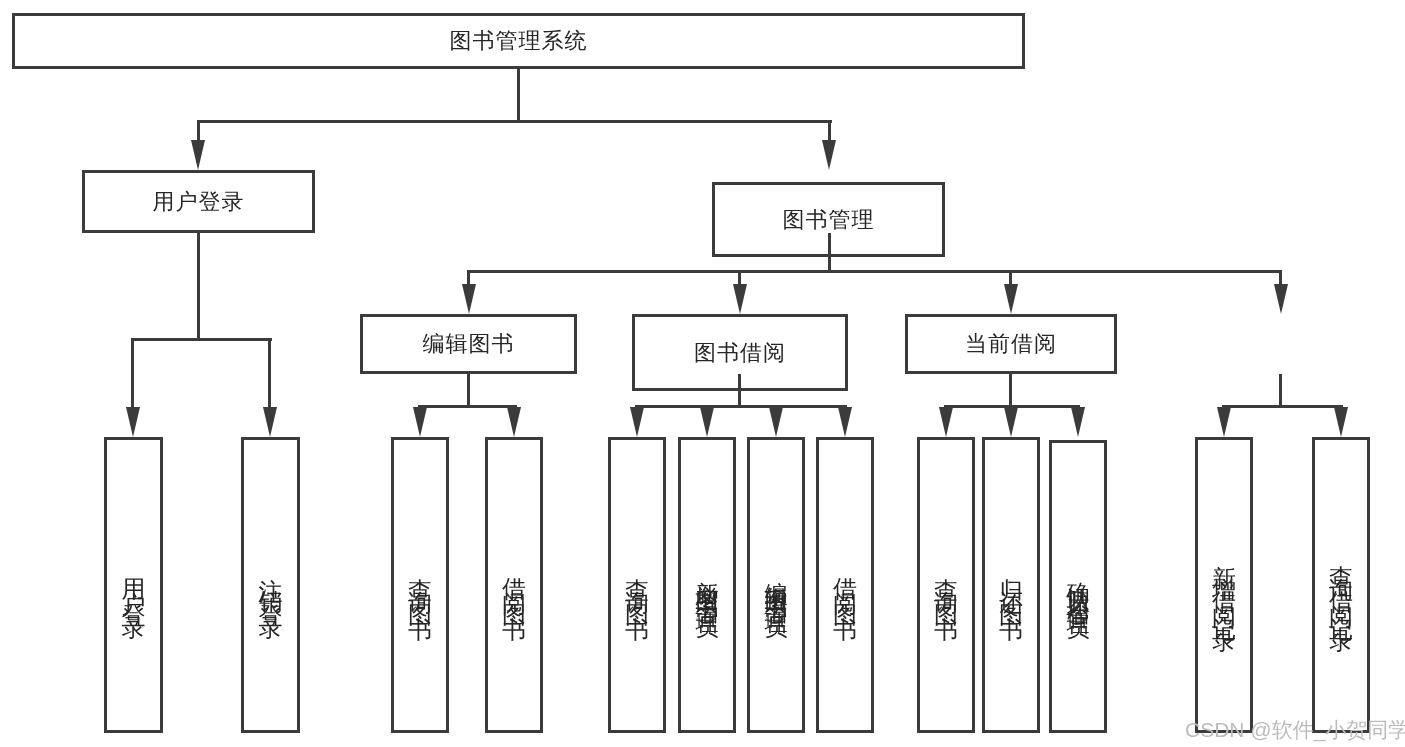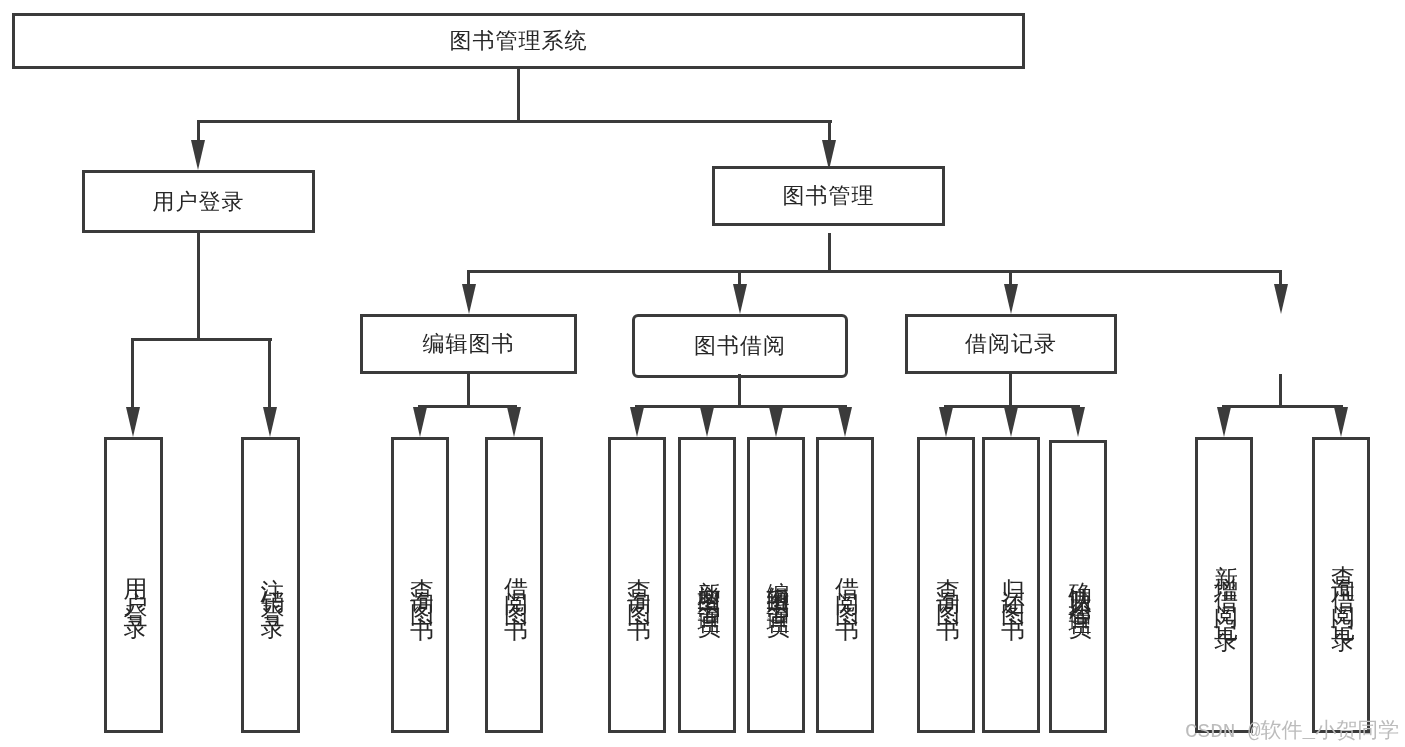--- a/index.html
+++ b/index.html
@@ -1,18 +1,18 @@
 <!DOCTYPE html>
 <html><head>
 <meta charset="utf-8">
 <style>
   html,body{margin:0;padding:0;background:#fff;}
   #canvas{
     position:relative;width:1405px;height:747px;background:#ffffff;overflow:hidden;
-    font-family:Liberation Mono, monospace;color:#262626;
+    font-family:Liberation Sans, sans-serif;color:#262626;
   }
   .node{
     position:absolute;box-sizing:border-box;background:#fff;
     border:3px solid #3b3b3b;display:flex;align-items:center;justify-content:center;
   }
   .hlabel{font-size:22px;letter-spacing:1px;white-space:nowrap;}
   .vtext{writing-mode:vertical-rl;font-size:24px;letter-spacing:13px;line-height:1;white-space:nowrap;}
   .vtext.long{font-size:23px;letter-spacing:5px;}
   .vline,.hline{position:absolute;background:#3b3b3b;}
   .vline{width:3px;}
@@ -39,21 +39,21 @@
   <div class="vline" style="left:517px;top:69px;height:53px;"></div>
   <div class="hline" style="left:197px;top:120px;width:635px;"></div>
   <div class="vline" style="left:197px;top:120px;height:24px;"></div>
   <div class="arrow" style="left:191px;top:140px;"></div>
   <div class="vline" style="left:828px;top:120px;height:24px;"></div>
   <div class="arrow" style="left:822px;top:140px;"></div>
 
   <div class="node" style="left:82px;top:170px;width:233px;height:63px;">
     <span class="hlabel">用户登录</span>
   </div>
-  <div class="node" style="left:712px;top:166px;width:233px;height:60px;">
+  <div class="node" style="left:712px;top:182px;width:233px;height:75px;">
     <span class="hlabel">图书管理</span>
   </div>
 
   <div class="vline" style="left:197px;top:233px;height:108px;"></div>
   <div class="hline" style="left:131px;top:338px;width:141px;"></div>
   <div class="vline" style="left:131px;top:338px;height:72px;"></div>
   <div class="arrow" style="left:126px;top:407px;"></div>
   <div class="vline" style="left:268px;top:338px;height:72px;"></div>
   <div class="arrow" style="left:263px;top:407px;"></div>
 
@@ -64,25 +64,25 @@
   <div class="vline" style="left:738px;top:270px;height:20px;"></div>
   <div class="arrow" style="left:733px;top:284px;"></div>
   <div class="vline" style="left:1009px;top:270px;height:20px;"></div>
   <div class="arrow" style="left:1004px;top:284px;"></div>
   <div class="vline" style="left:1279px;top:270px;height:20px;"></div>
   <div class="arrow" style="left:1274px;top:284px;"></div>
 
   <div class="node" style="left:360px;top:314px;width:217px;height:60px;">
     <span class="hlabel">编辑图书</span>
   </div>
-  <div class="node" style="left:632px;top:314px;width:216px;height:64px;border-radius:6px;">
+  <div class="node" style="left:632px;top:314px;width:216px;height:77px;">
     <span class="hlabel">图书借阅</span>
   </div>
   <div class="node" style="left:905px;top:314px;width:212px;height:60px;">
-    <span class="hlabel">借阅记录</span>
+    <span class="hlabel">当前借阅</span>
   </div>
 
   <div class="vline" style="left:467px;top:374px;height:33px;"></div>
   <div class="hline" style="left:418px;top:405px;width:99px;"></div>
   <div class="vline" style="left:418px;top:405px;height:8px;"></div>
   <div class="arrow" style="left:413px;top:407px;"></div>
   <div class="vline" style="left:512px;top:405px;height:8px;"></div>
   <div class="arrow" style="left:507px;top:407px;"></div>
 
   <div class="vline" style="left:738px;top:374px;height:33px;"></div>

